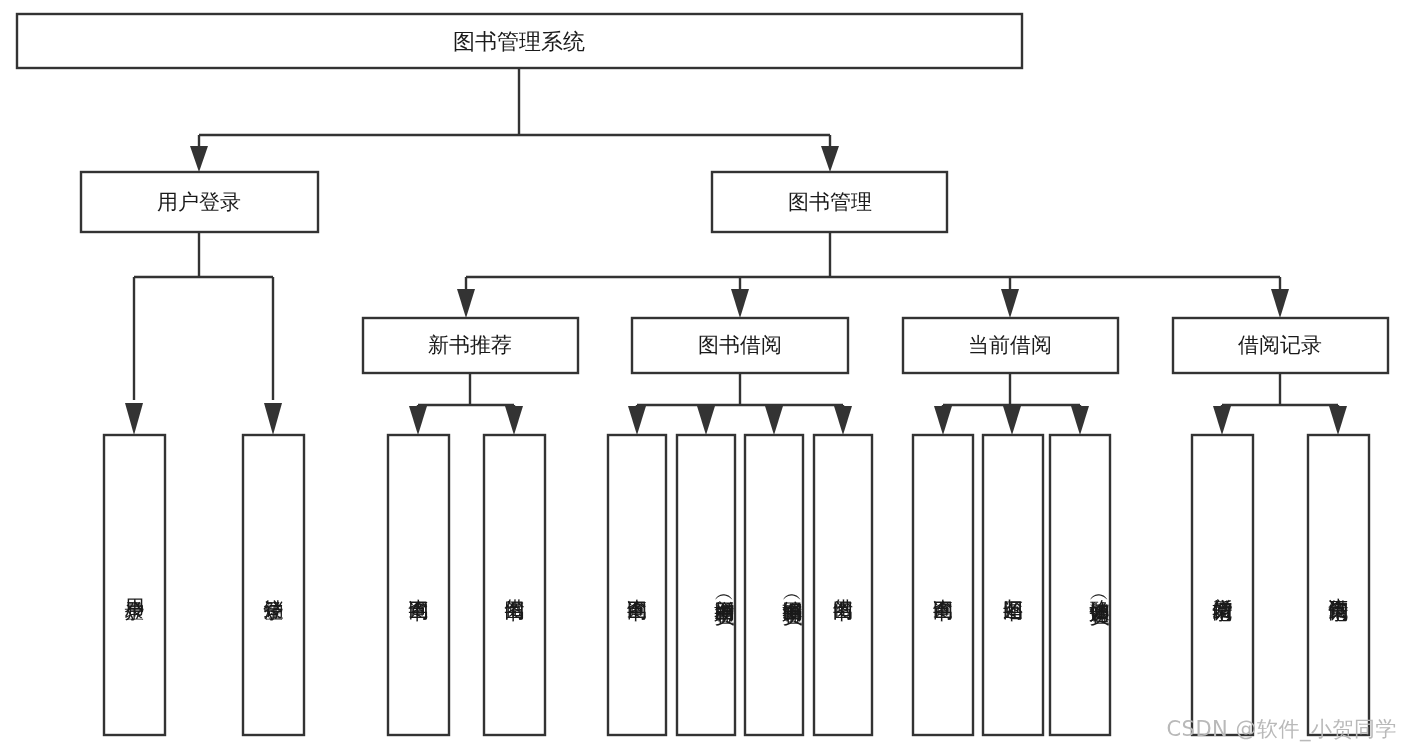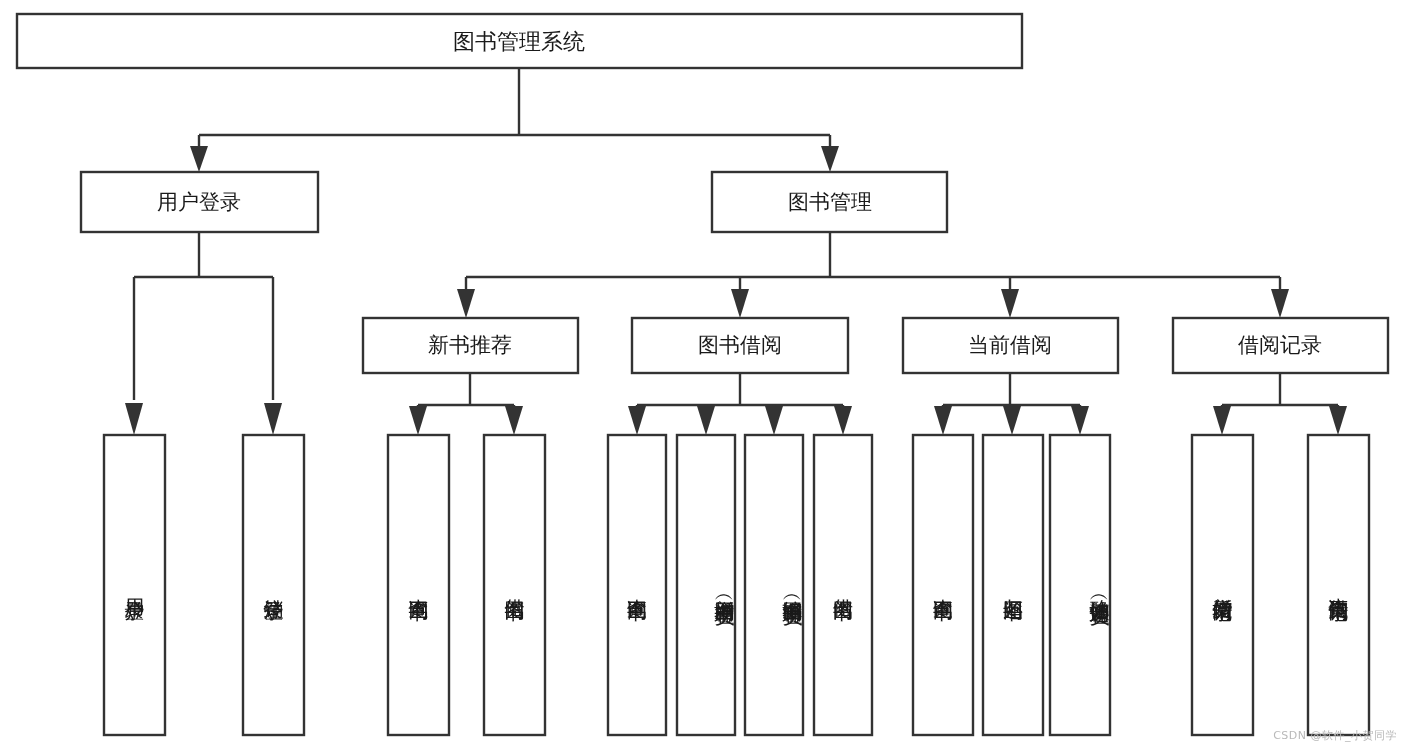--- a/index.html
+++ b/index.html
@@ -71,21 +71,21 @@
     user-select: none;
   }
   .vlabel.centered {
     align-items: center;
   }
   .watermark {
     position: absolute;
     right: 8px;
     bottom: 4px;
     font-family: "DejaVu Sans", "Liberation Sans", sans-serif;
-    font-size: 11px;
+    font-size: 21px;
     color: #b9b9b9;
     letter-spacing: 0.5px;
     white-space: nowrap;
   }
 </style>
 </head>
 <body>
 
 <div id="chart-root">
 

